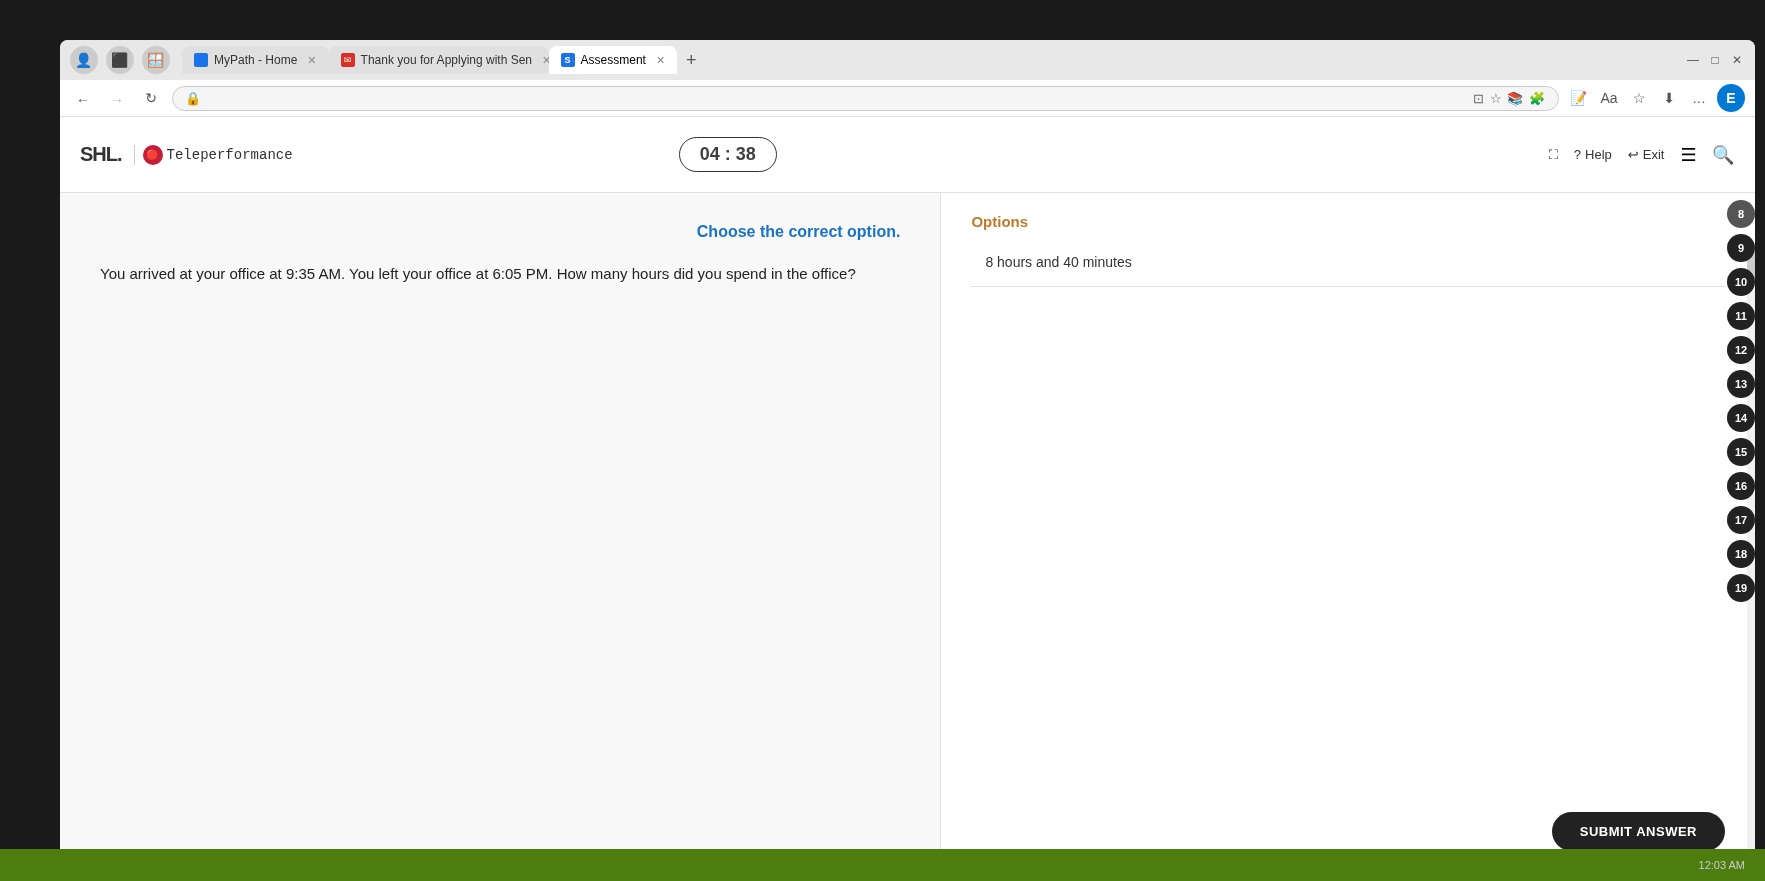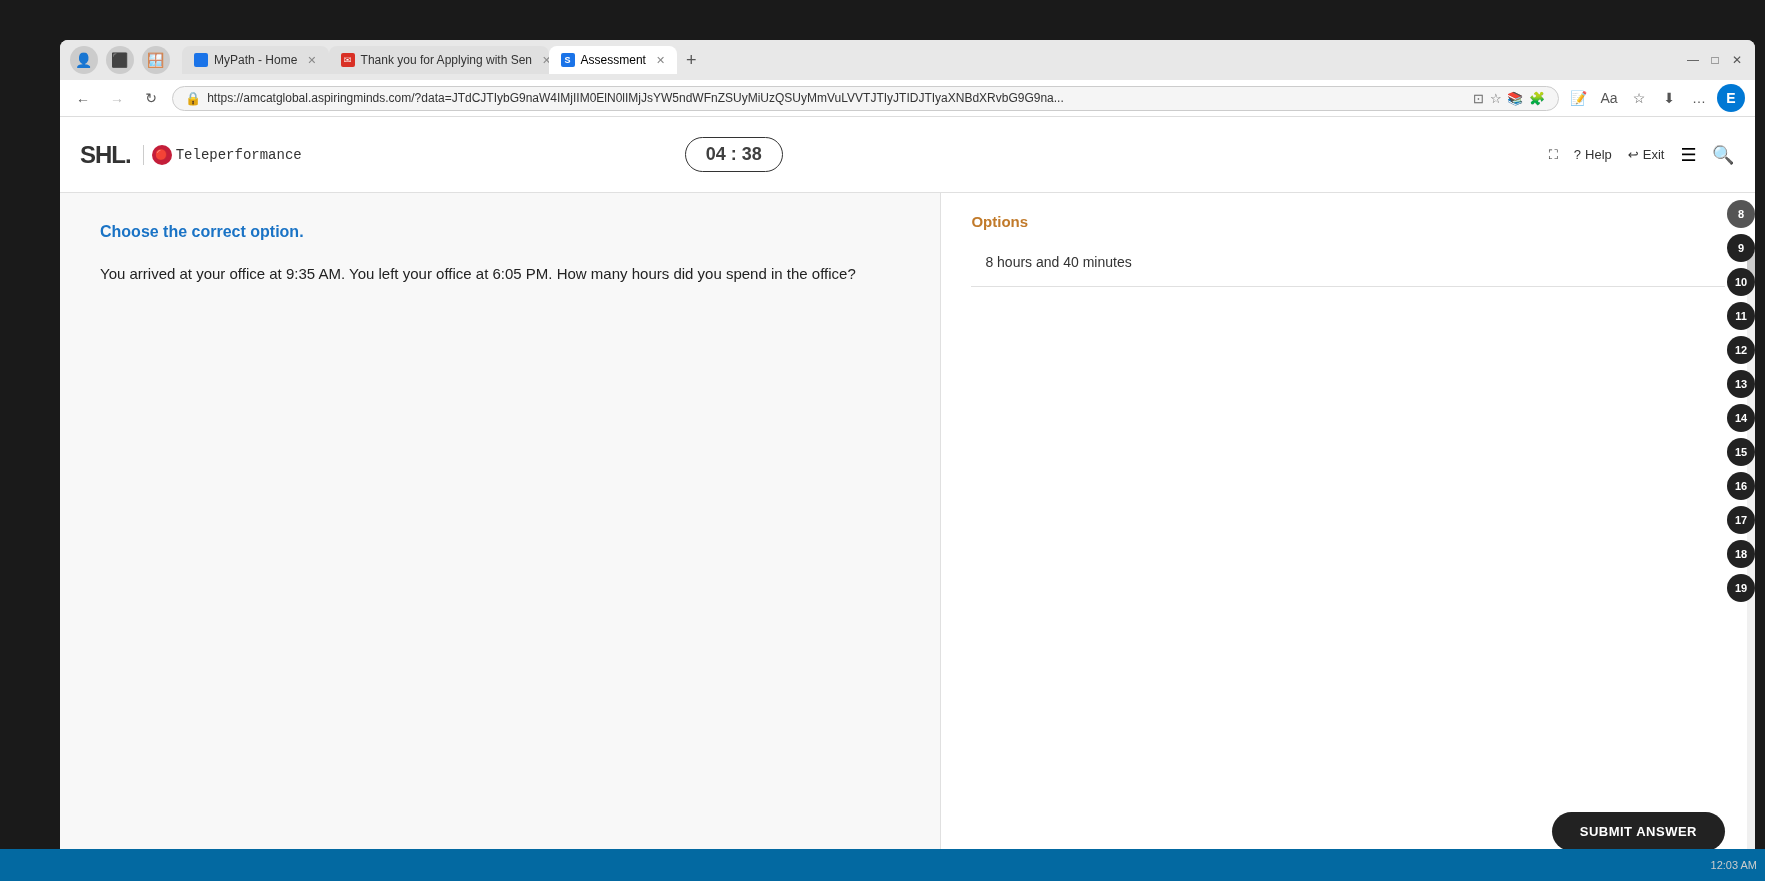--- a/index.html
+++ b/index.html
@@ -206,21 +206,21 @@
       padding: 8px 20px;
       background: #fff;
       border-bottom: 1px solid #e0e0e0;
     }
     .logo-area {
       display: flex;
       align-items: center;
       gap: 8px;
     }
     .shl-logo {
-      font-size: 24px;
+      font-size: 20px;
       font-weight: 900;
       color: #333;
       letter-spacing: -1px;
     }
     .teleperformance-logo {
       display: flex;
       align-items: center;
       gap: 4px;
       border-left: 1px solid #ccc;
       padding-left: 8px;
@@ -287,20 +287,21 @@
       width: 52%;
       padding: 30px 40px;
       border-right: 1px solid #e0e0e0;
       background: #f8f8f8;
     }
     .question-instruction {
       color: #1a73c5;
       font-size: 16px;
       font-weight: 600;
       margin-bottom: 20px;
+      text-align: right;
     }
     .question-text {
       font-size: 15px;
       color: #222;
       line-height: 1.7;
     }
 
     
     .options-panel {
       width: 48%;
@@ -366,25 +367,25 @@
       background: #555;
     }
 
     
     .taskbar {
       position: absolute;
       bottom: 0;
       left: 0;
       right: 0;
       height: 32px;
-      background: #0369a1;
+      background: #4d7c0f;
       display: flex;
       align-items: center;
       justify-content: flex-end;
-      padding: 0 8px;
+      padding: 0 20px;
       gap: 16px;
       color: #ccc;
       font-size: 11px;
     }
 
     
     .scroll-indicator {
       position: absolute;
       top: 50px;
       right: 0;
@@ -441,21 +442,20 @@
       <div class="win-btn">✕</div>
     </div>
   </div>
 
   <div class="address-bar-row">
     <div class="nav-btn">←</div>
     <div class="nav-btn" style="color:#bbb;">→</div>
     <div class="nav-btn">↻</div>
     <div class="address-box">
       <span style="font-size:13px;color:#666;">🔒</span>
-      <span class="address-text">https://amcatglobal.aspiringminds.com/?data=JTdCJTIybG9naW4IMjIIM0ElN0lIMjJsYW5ndWFnZSUyMiUzQSUyMmVuLVVTJTIyJTIDJTIyaXNBdXRvbG9G9na...</span>
       <div class="address-icons">
         <span class="addr-icon">⊡</span>
         <span class="addr-icon">☆</span>
         <span class="addr-icon">📚</span>
         <span class="addr-icon">🧩</span>
       </div>
     </div>
     <div class="browser-toolbar-icons">
       <div class="toolbar-icon">📝</div>
       <div class="toolbar-icon">Aa</div>

